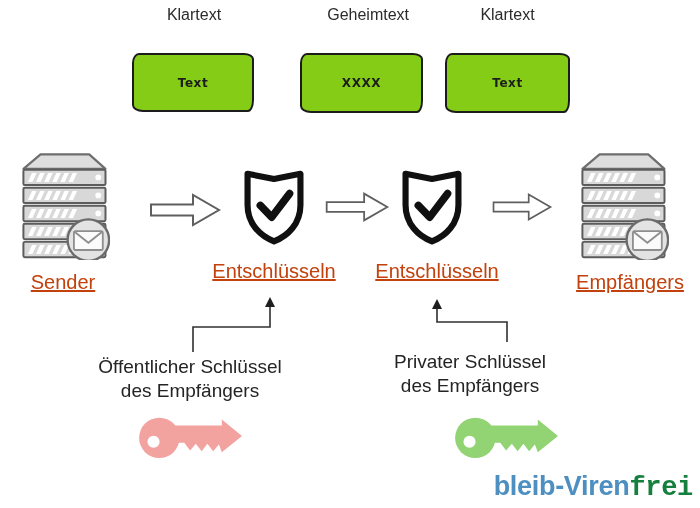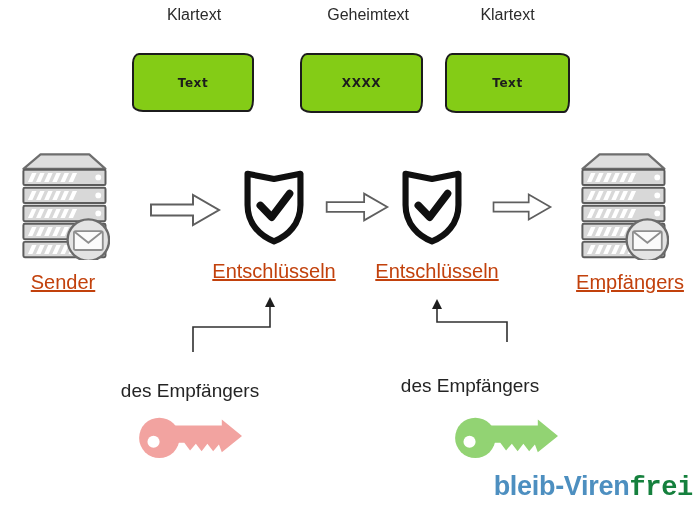--- a/index.html
+++ b/index.html
@@ -118,26 +118,26 @@
     <path d="M10,58 L10,33 L87,33 L87,12" fill="none" stroke="#303030" stroke-width="1.6"></path>
     <polygon points="82,13 87,3 92,13" fill="#1e1e1e"></polygon>
   </svg>
 
   <svg class="abs" style="left:430px;top:296px;" width="84" height="52" viewBox="0 0 84 52">
     <path d="M77,46 L77,26 L7,26 L7,12" fill="none" stroke="#303030" stroke-width="1.6"></path>
     <polygon points="2,13 7,3 12,13" fill="#1e1e1e"></polygon>
   </svg>
 
   <div class="abs ann" style="left:85px;top:355px;width:210px;">
-    <br>
+    <span>Öffentlicher Schlüssel</span><br>
     <span>des Empfängers</span>
   </div>
 
   <div class="abs ann" style="left:365px;top:350px;width:210px;">
-    <br>
+    <span>Privater Schlüssel</span><br>
     <span>des Empfängers</span>
   </div>
 
   <svg class="abs" style="left:136px;top:410px;" width="112" height="50" viewBox="0 0 112 52">
     <g fill="#f2a3a0">
       <circle cx="22" cy="29" r="21"></circle>
       <polygon points="34,16 87,16 87,10 108,27 87,44 84,36 78,43 72,35 66,43 60,35 54,42 48,34 34,34"></polygon>
     </g>
     <circle cx="16" cy="33" r="6.3" fill="#ffffff"></circle>
   </svg>

